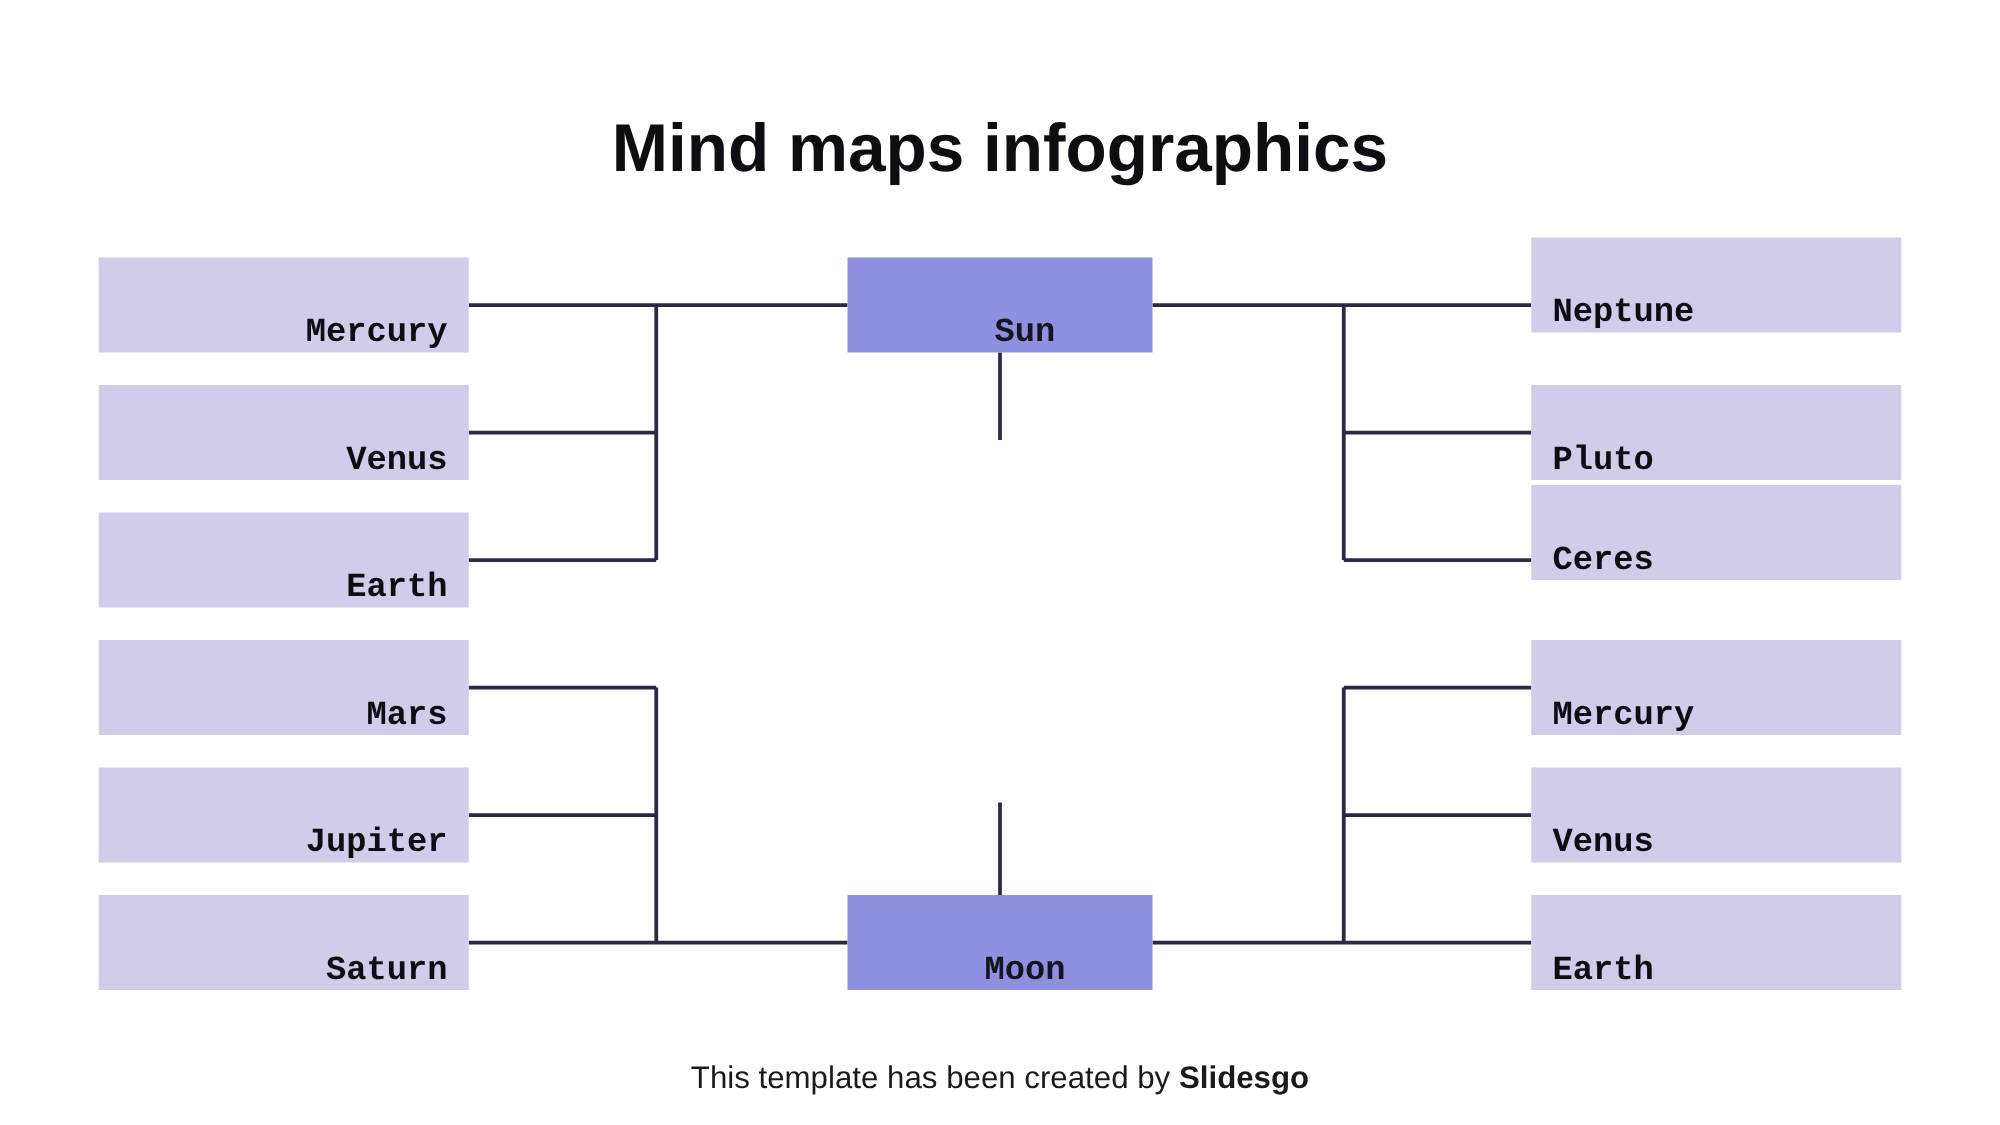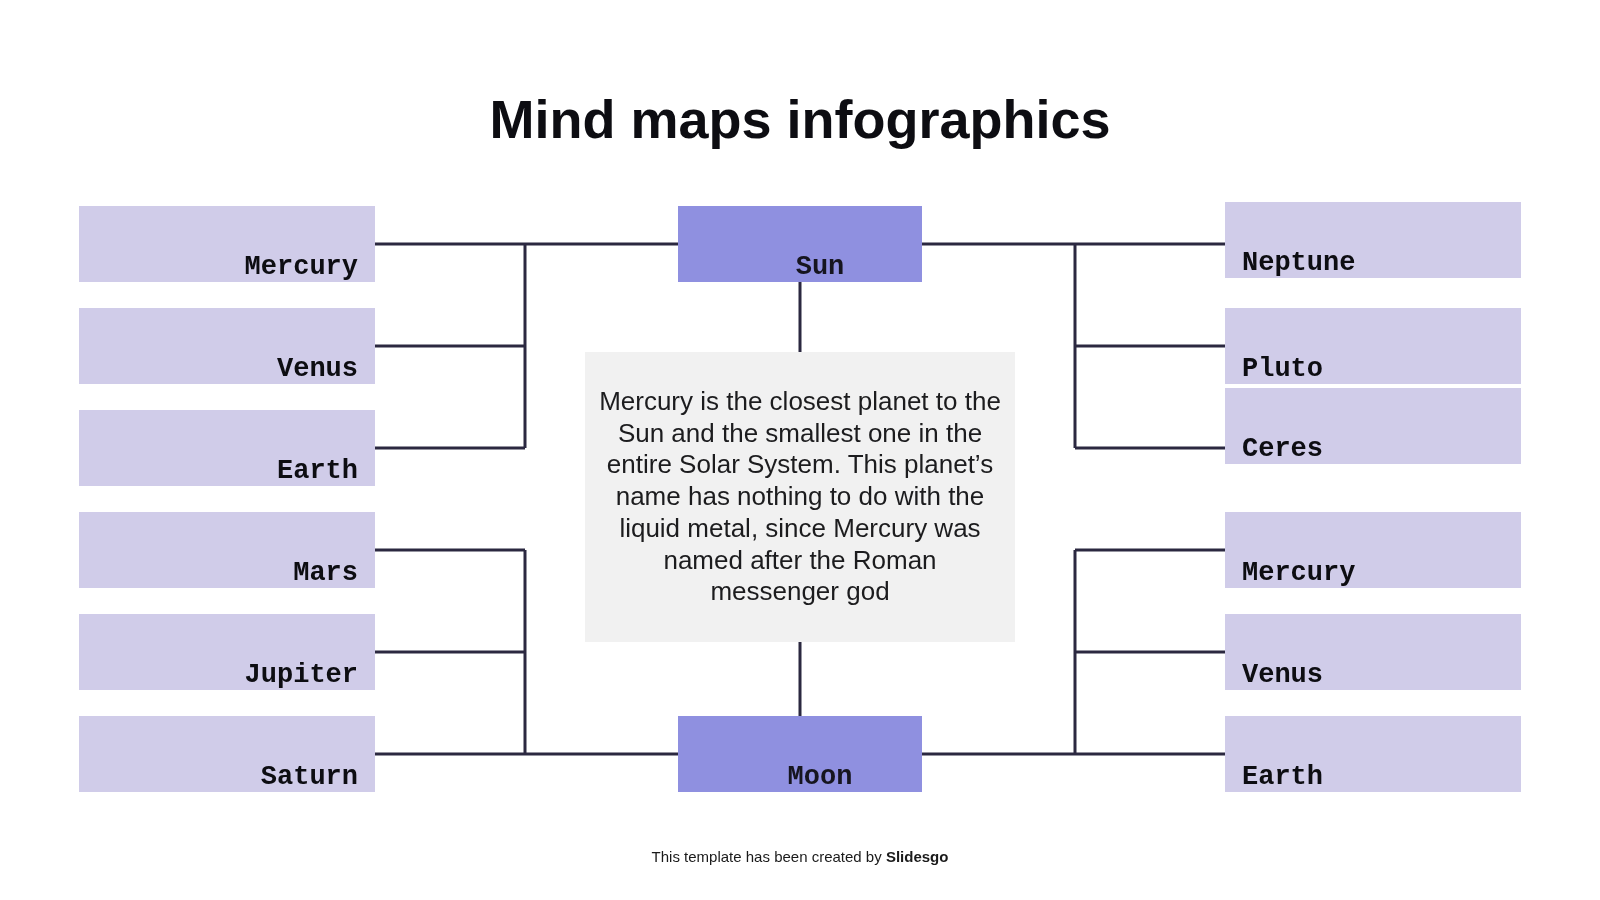--- a/index.html
+++ b/index.html
@@ -95,21 +95,21 @@
     font-weight: 500;
     line-height: 1.22;
     color: var(--desc-ink);
   }
   .footer {
     position: absolute;
     top: 848px;
     left: 0;
     width: 1600px;
     text-align: center;
-    font-size: 15px;
+    font-size: 25px;
     color: #1a1a1a;
   }
   .footer .brand { font-weight: 700; }
 </style>
 </head>
 <body>
 
 <div class="slide">
 
   <div class="title">Mind maps infographics</div>
@@ -134,21 +134,21 @@
   <div class="node side left-col" style="top:512px">
     <span>Mars</span>
   </div>
   <div class="node side left-col" style="top:716px">
     <span>Saturn</span>
   </div>
   <div class="node side left-col" style="top:614px">
     <span>Jupiter</span>
   </div>
 
-  <div class="node side right-col" style="top:202px">
+  <div class="node side right-col" style="top:190px">
     <span>Neptune</span>
   </div>
   <div class="node side right-col" style="top:308px">
     <span>Pluto</span>
   </div>
   <div class="node side right-col" style="top:388px">
     <span>Ceres</span>
   </div>
   <div class="node side right-col" style="top:512px">
     <span>Mercury</span>
@@ -157,23 +157,20 @@
     <span>Venus</span>
   </div>
   <div class="node side right-col" style="top:716px">
     <span>Earth</span>
   </div>
 
   <div class="node center-node" style="top:206px">
     <span>Sun</span>
   </div>
 
-  <div class="desc-box">
-    <span>Mercury is the closest planet to the Sun and the smallest one in the entire Solar System. This planet’s name has nothing to do with the liquid metal, since Mercury was named after the Roman messenger god</span>
-  </div>
 
   <div class="node center-node" style="top:716px">
     <span>Moon</span>
   </div>
 
   <div class="footer">
     <span>This template has been created by </span><span class="brand">Slidesgo</span>
   </div>
 
 </div>

